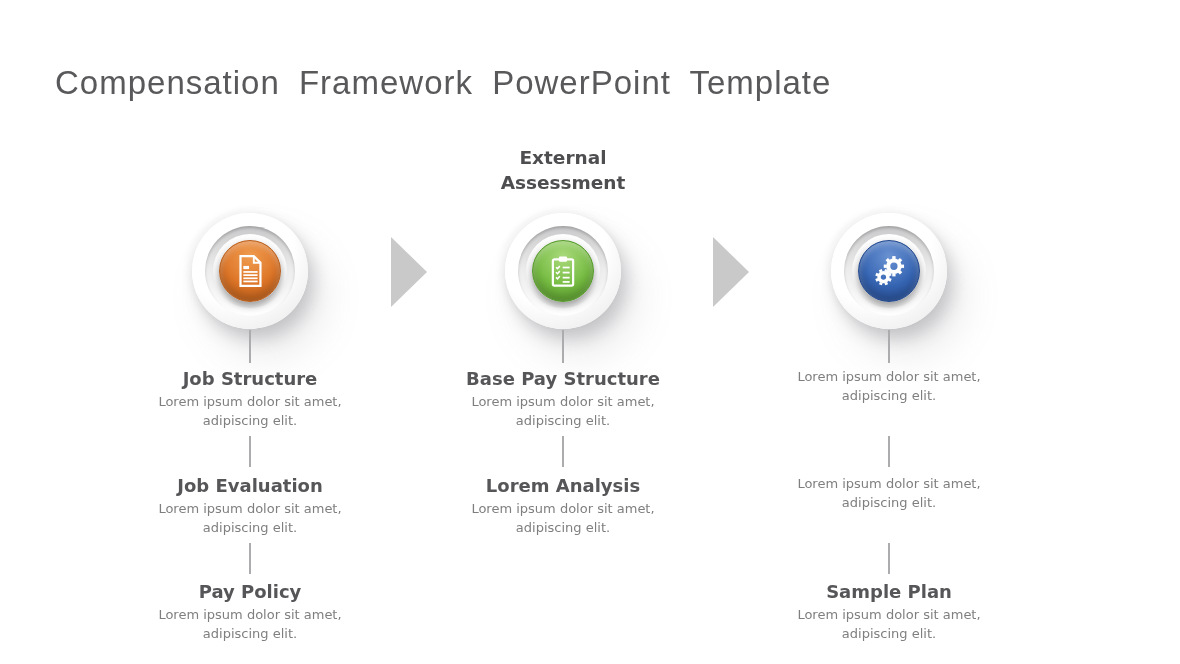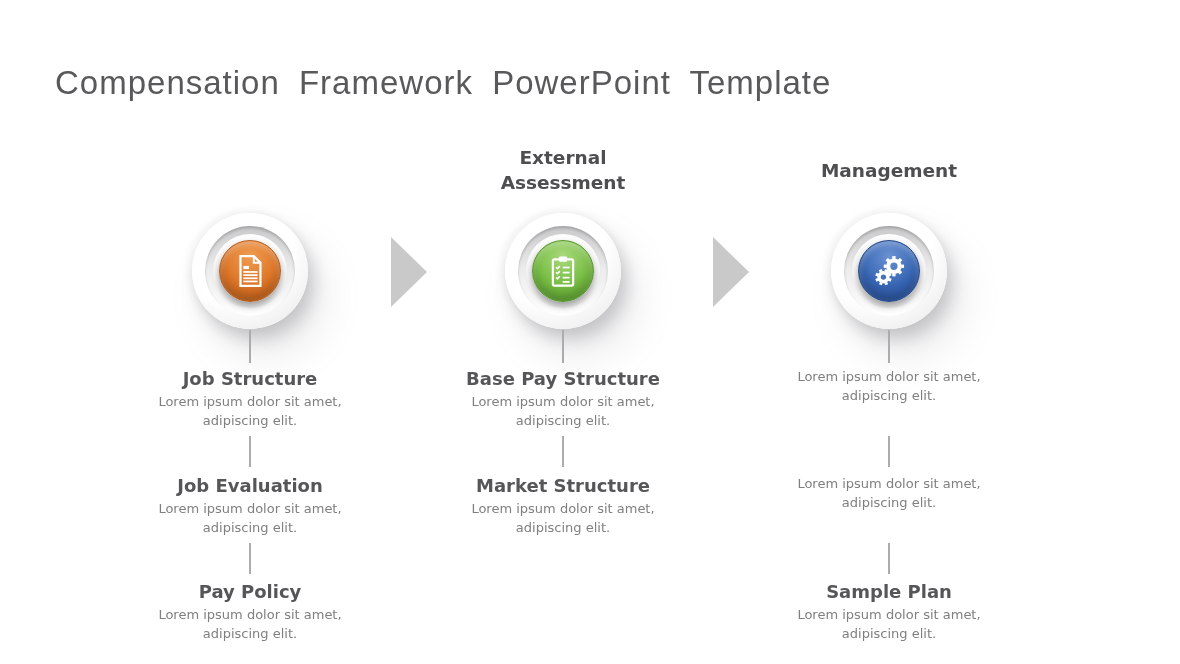--- a/index.html
+++ b/index.html
@@ -221,31 +221,28 @@
         </svg>
       </div>
     </div>
     <div class="conn conn-0"></div>
     <div class="item item-pos-0">
       <div class="item-heading">Base Pay Structure</div>
       <div class="item-body">Lorem ipsum dolor sit amet, adipiscing elit.</div>
     </div>
     <div class="conn conn-1"></div>
     <div class="item item-pos-1">
-      <div class="item-heading">Market Structure</div>
+      <div class="item-heading">Lorem Analysis</div>
       <div class="item-body">Lorem ipsum dolor sit amet, adipiscing elit.</div>
     </div>
   </div>
 
   <div class="flow-arrow arrow-2"></div>
 
   <div class="column col-3">
-    <div class="col-header">
-      <span class="hdr-text">Management</span>
-    </div>
     <div class="circle-wrap">
       <div class="ring-outer"></div>
       <div class="ring-mid"></div>
       <div class="ring-inner"></div>
       <div class="badge badge-blue">
         <svg width="38" height="38" viewBox="0 0 24 24" fill="none" stroke="#ffffff" aria-hidden="true">
           <g transform="translate(15.1 9.0)">
             <circle r="3.6" stroke-width="2.6"></circle>
             <g stroke-width="2.1">
               <line x1="0" y1="4.5" x2="0" y2="6.4"></line>

